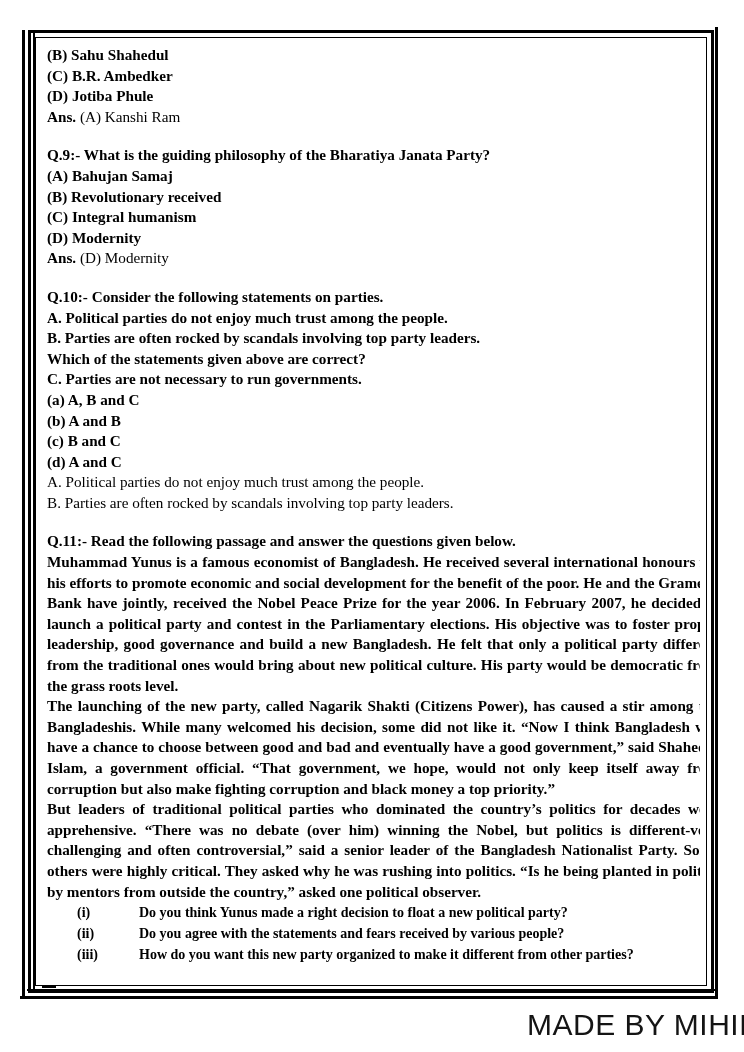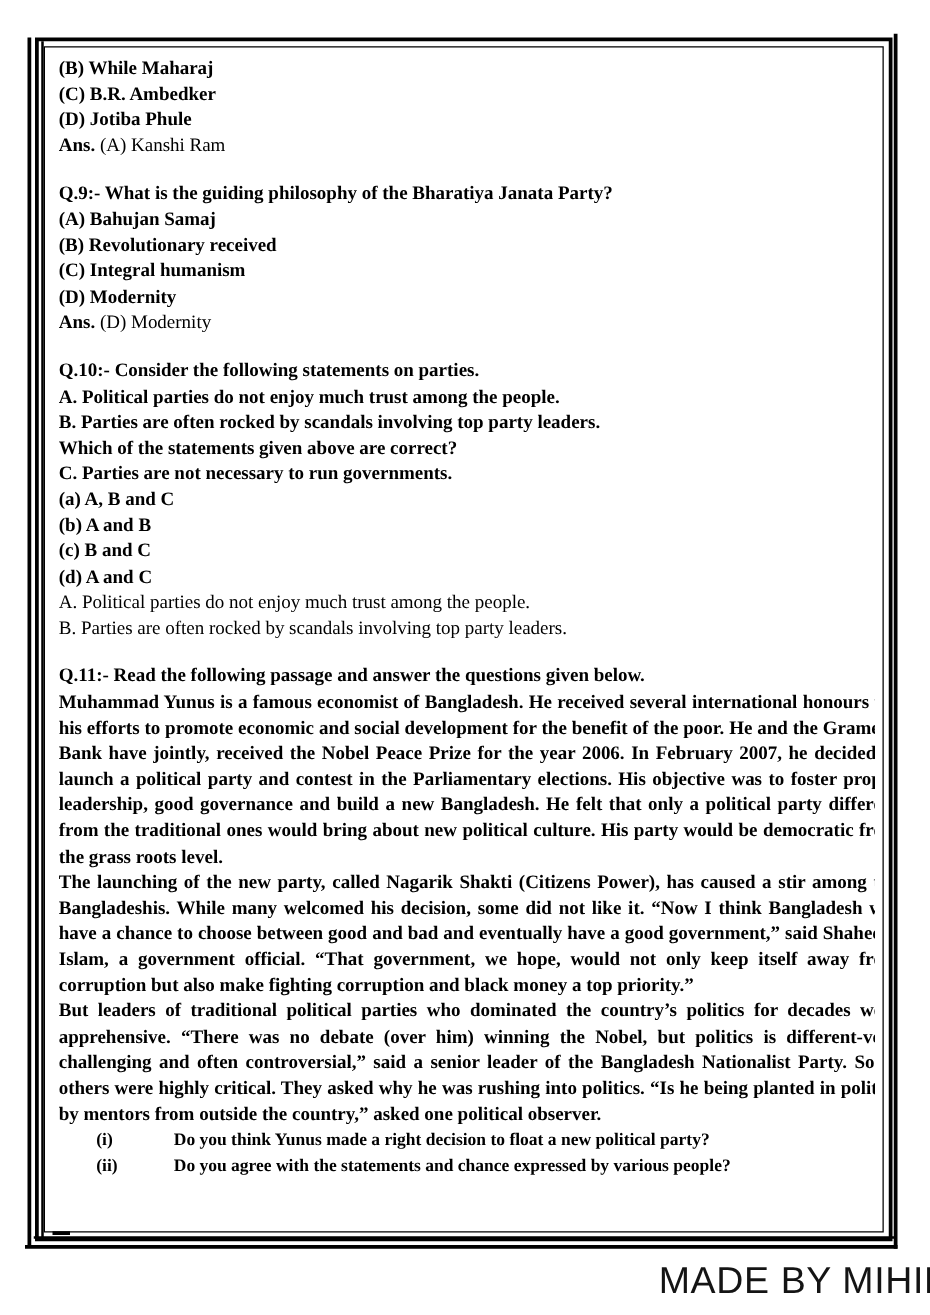--- a/index.html
+++ b/index.html
@@ -150,21 +150,21 @@
 </div>
 <div class="spine"></div>
 <div class="spine-2"></div>
 <div class="right-rule"></div>
 <div class="bottom-rule"></div>
 <div class="bottom-rule-2"></div>
 <div class="corner-tick"></div>
 
 <div class="content">
 
-  <div class="line bold">(B) While Maharaj</div>
+  <div class="line bold">(B) Sahu Shahedul</div>
   <div class="line bold">(C) B.R. Ambedker</div>
   <div class="line bold">(D) Jotiba Phule</div>
   <div class="line"><span class="bold">Ans.</span><span class="normal"> (A) Kanshi Ram</span></div>
 
   <div class="gap-md"></div>
 
   <div class="line bold">Q.9:- What is the guiding philosophy of the Bharatiya Janata Party?</div>
   <div class="line bold">(A) Bahujan Samaj</div>
   <div class="line bold">(B) Revolutionary received</div>
   <div class="line bold">(C) Integral humanism</div>
@@ -186,17 +186,18 @@
   <div class="line normal">B. Parties are often rocked by scandals involving top party leaders.</div>
 
   <div class="gap-md"></div>
 
   <div class="line bold">Q.11:- Read the following passage and answer the questions given below.</div>
   <div class="para">Muhammad Yunus is a famous economist of Bangladesh. He received several international honours for his efforts to promote economic and social development for the benefit of the poor. He and the Grameen Bank have jointly, received the Nobel Peace Prize for the year 2006. In February 2007, he decided to launch a political party and contest in the Parliamentary elections. His objective was to foster proper leadership, good governance and build a new Bangladesh. He felt that only a political party different from the traditional ones would bring about new political culture. His party would be democratic from the grass roots level.</div>
   <div class="para">The launching of the new party, called Nagarik Shakti (Citizens Power), has caused a stir among the Bangladeshis. While many welcomed his decision, some did not like it. “Now I think Bangladesh will have a chance to choose between good and bad and eventually have a good government,” said Shahedul Islam, a government official. “That government, we hope, would not only keep itself away from corruption but also make fighting corruption and black money a top priority.”</div>
   <div class="para">But leaders of traditional political parties who dominated the country’s politics for decades were apprehensive. “There was no debate (over him) winning the Nobel, but politics is different-very challenging and often controversial,” said a senior leader of the Bangladesh Nationalist Party. Some others were highly critical. They asked why he was rushing into politics. “Is he being planted in politics by mentors from outside the country,” asked one political observer.</div>
 
   <div class="qlist-row"><span class="qlist-num">(i)</span><span>Do you think Yunus made a right decision to float a new political party?</span></div>
-  <div class="qlist-row"><span class="qlist-num">(ii)</span><span>Do you agree with the statements and chance expressed by various people?</span></div>
+  <div class="qlist-row"><span class="qlist-num">(ii)</span><span>Do you agree with the statements and fears received by various people?</span></div>
+  <div class="qlist-row"><span class="qlist-num">(iii)</span><span>How do you want this new party organized to make it different from other parties?</span></div>
 
 </div>
 
 <div class="watermark">MADE BY MIHIRIN</div>
 
 </body></html>

